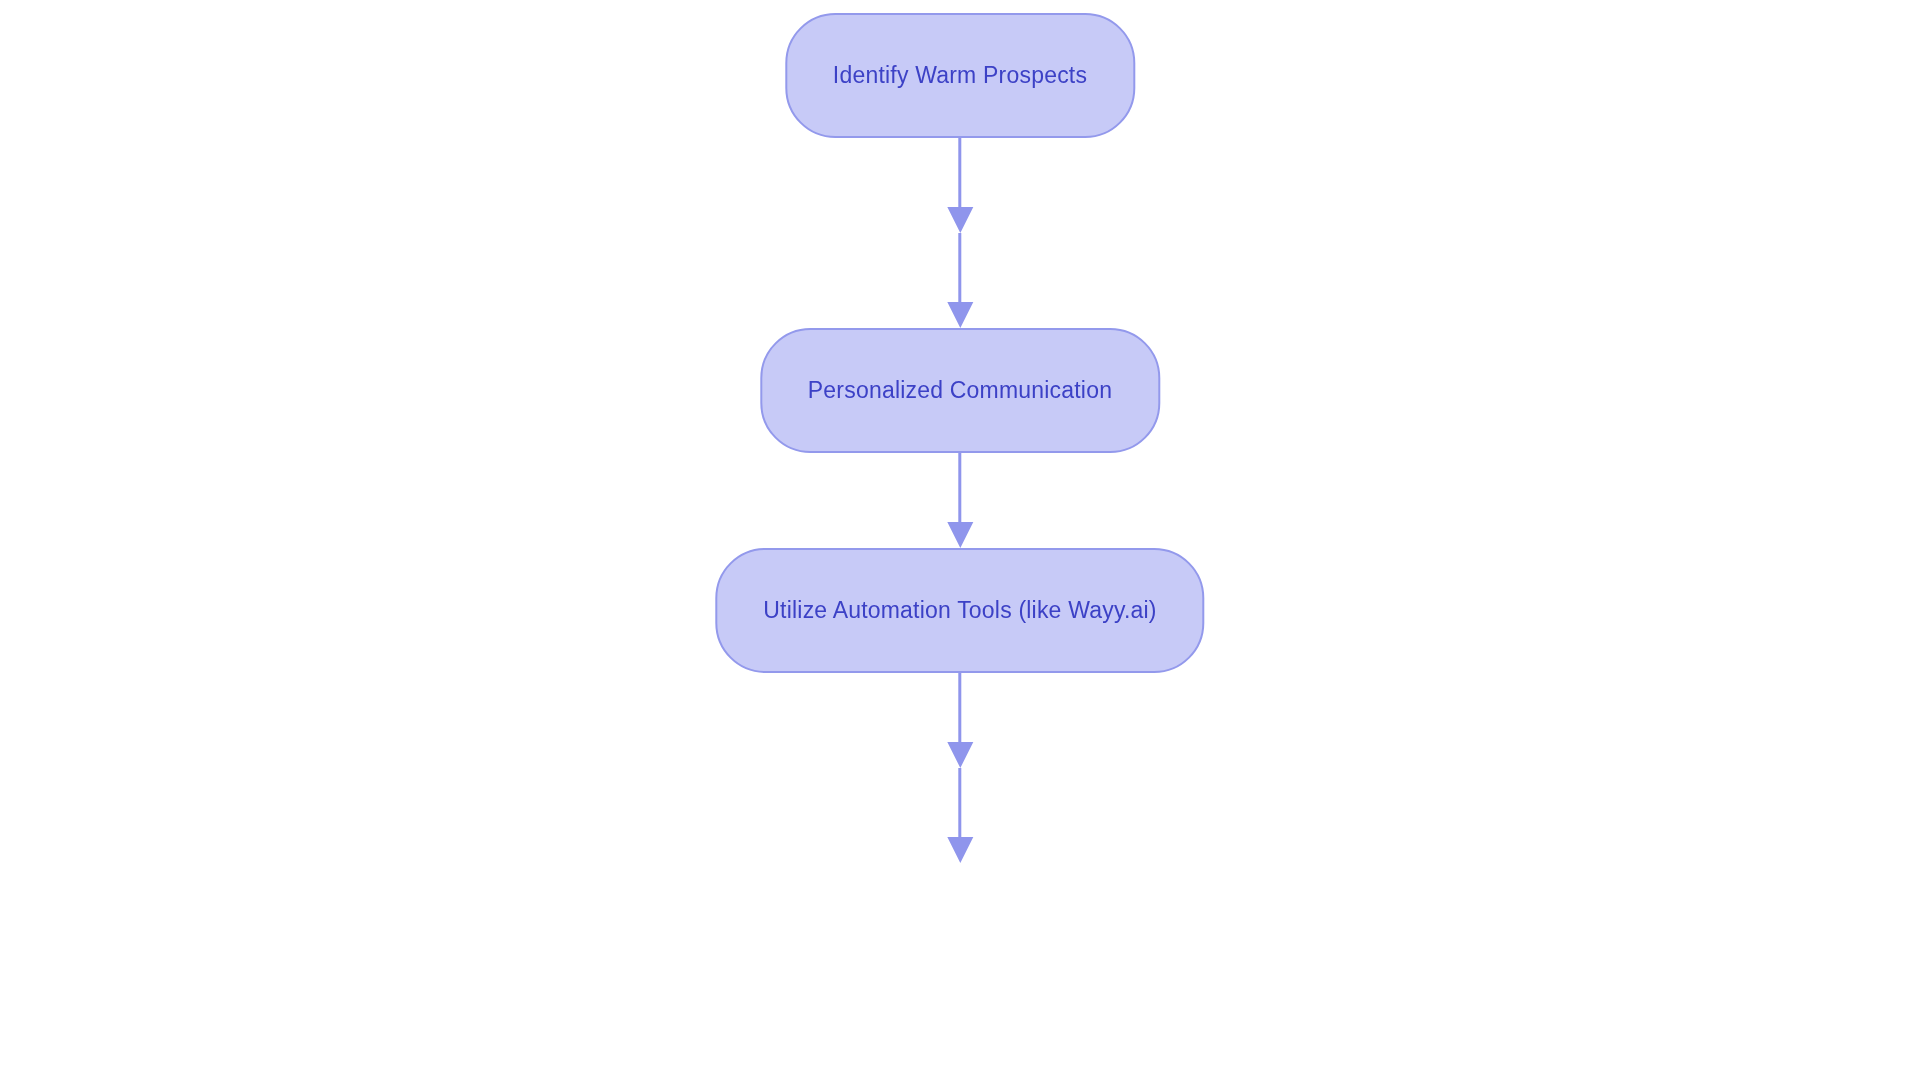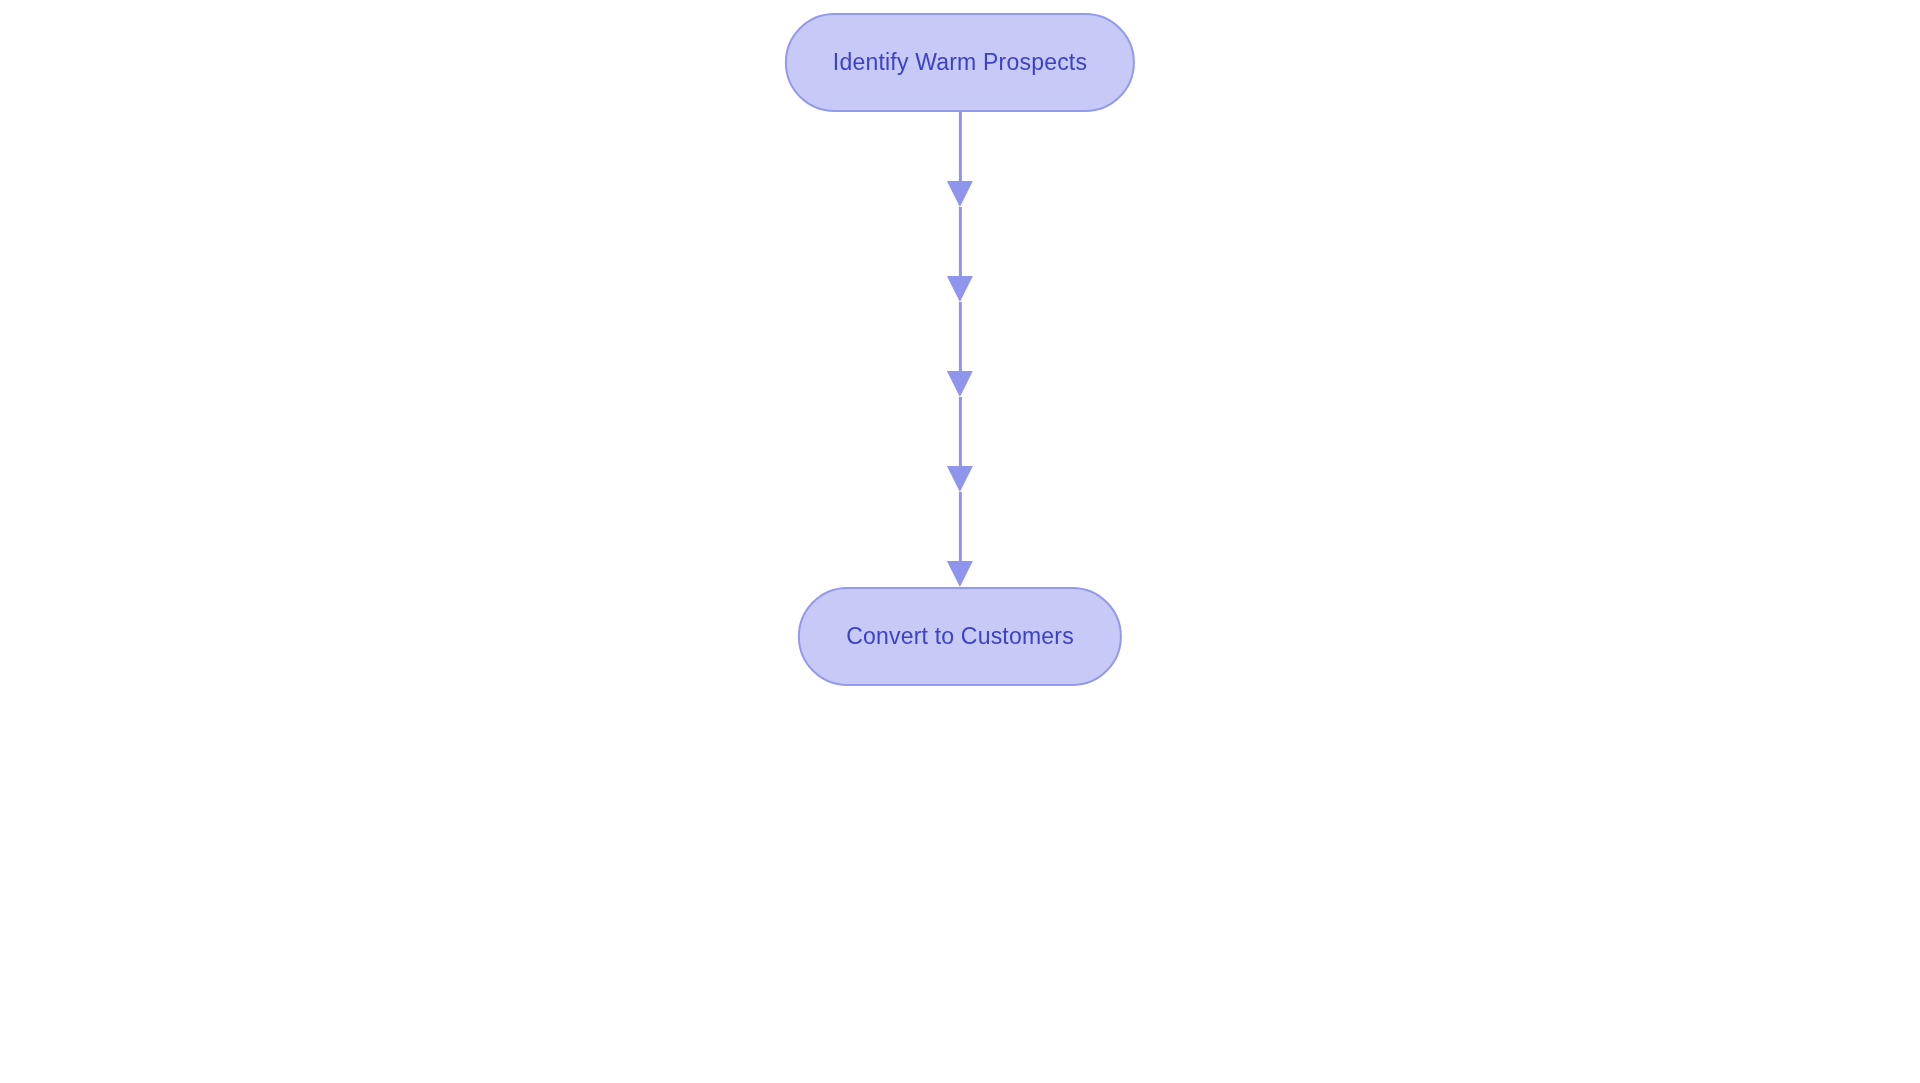--- a/index.html
+++ b/index.html
@@ -21,21 +21,21 @@
   .flowchart{
     position:absolute;
     left:50%;
     top:13px;
     transform:translateX(-50%);
     display:flex;
     flex-direction:column;
     align-items:center;
   }
   .node{
-    height:99px;
+    height:125px;
     padding:0 46px;
     background:var(--node-fill);
     border:2px solid var(--node-border);
     border-radius:50px;
     display:flex;
     align-items:center;
     justify-content:center;
     white-space:nowrap;
   }
   .node span{
@@ -76,35 +76,38 @@
     <div class="line"></div>
     <div class="head"></div>
   </div>
 
 
   <div class="connector">
     <div class="line"></div>
     <div class="head"></div>
   </div>
 
+  <div class="node">
+    <span>Personalized Communication</span>
+  </div>
+
+  <div class="connector">
+    <div class="line"></div>
+    <div class="head"></div>
+  </div>
+
+  <div class="node">
+    <span>Utilize Automation Tools (like Wayy.ai)</span>
+  </div>
 
   <div class="connector">
     <div class="line"></div>
     <div class="head"></div>
   </div>
 
 
   <div class="connector">
     <div class="line"></div>
     <div class="head"></div>
   </div>
 
 
-  <div class="connector">
-    <div class="line"></div>
-    <div class="head"></div>
-  </div>
-
-  <div class="node">
-    <span>Convert to Customers</span>
-  </div>
-
 </div>
 
 </body></html>

